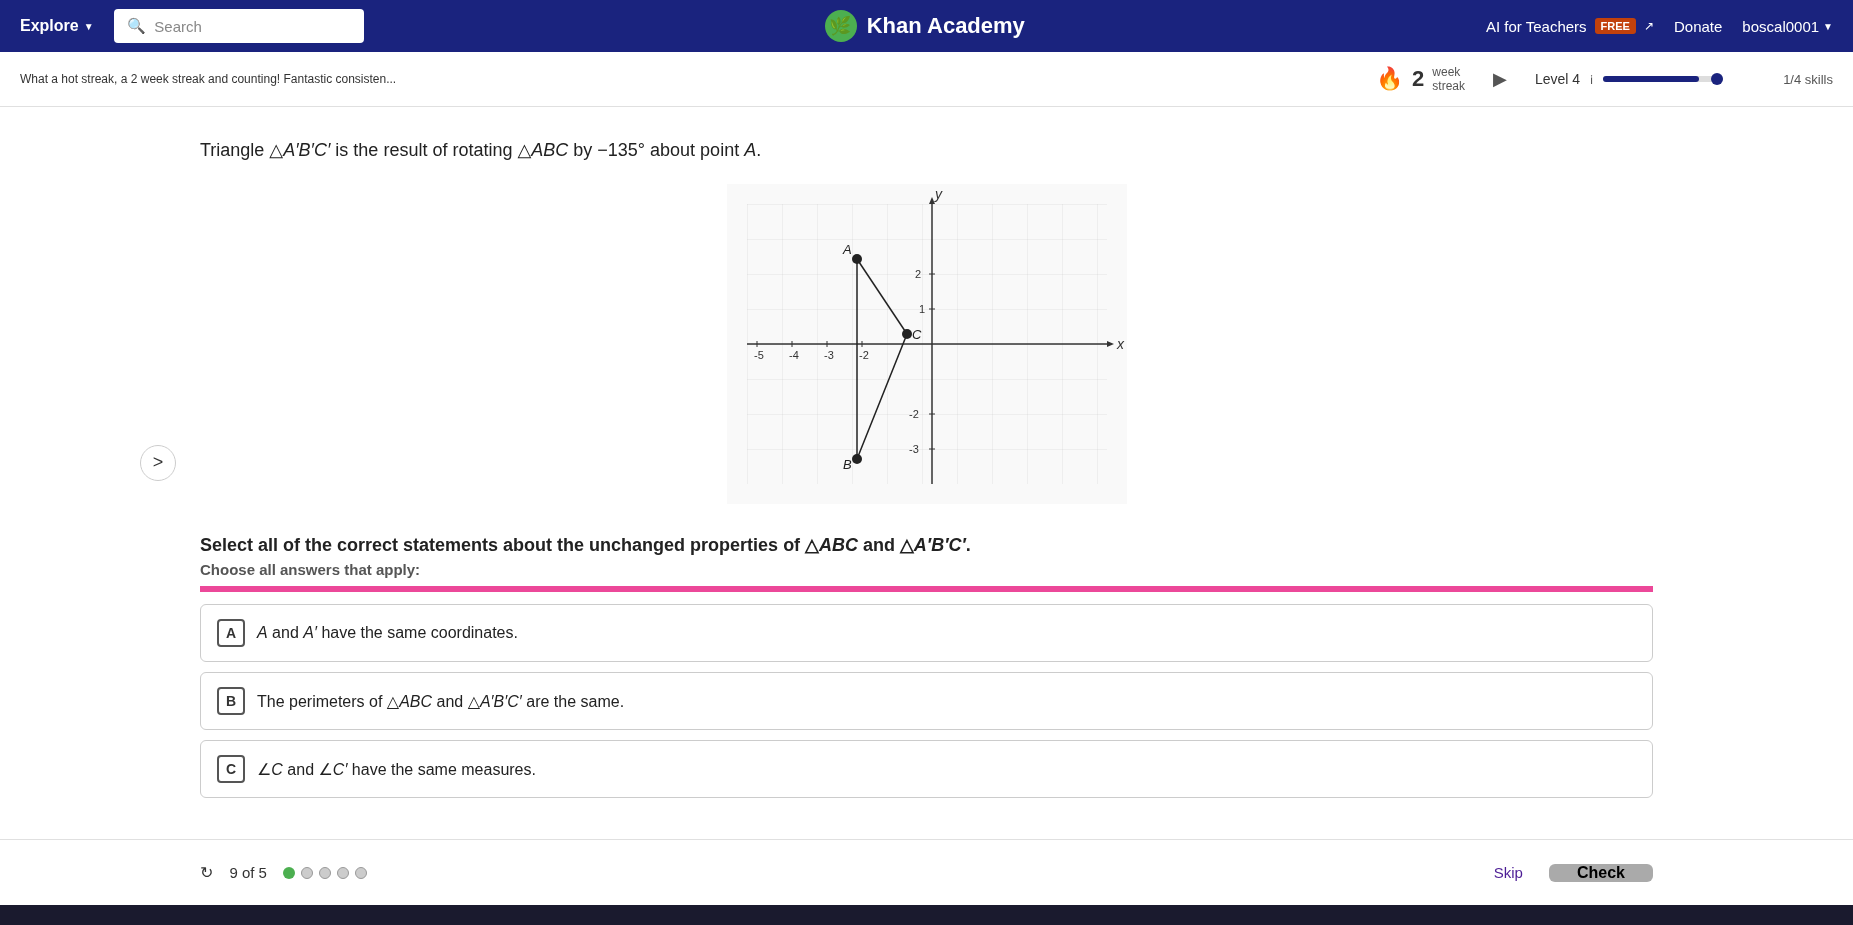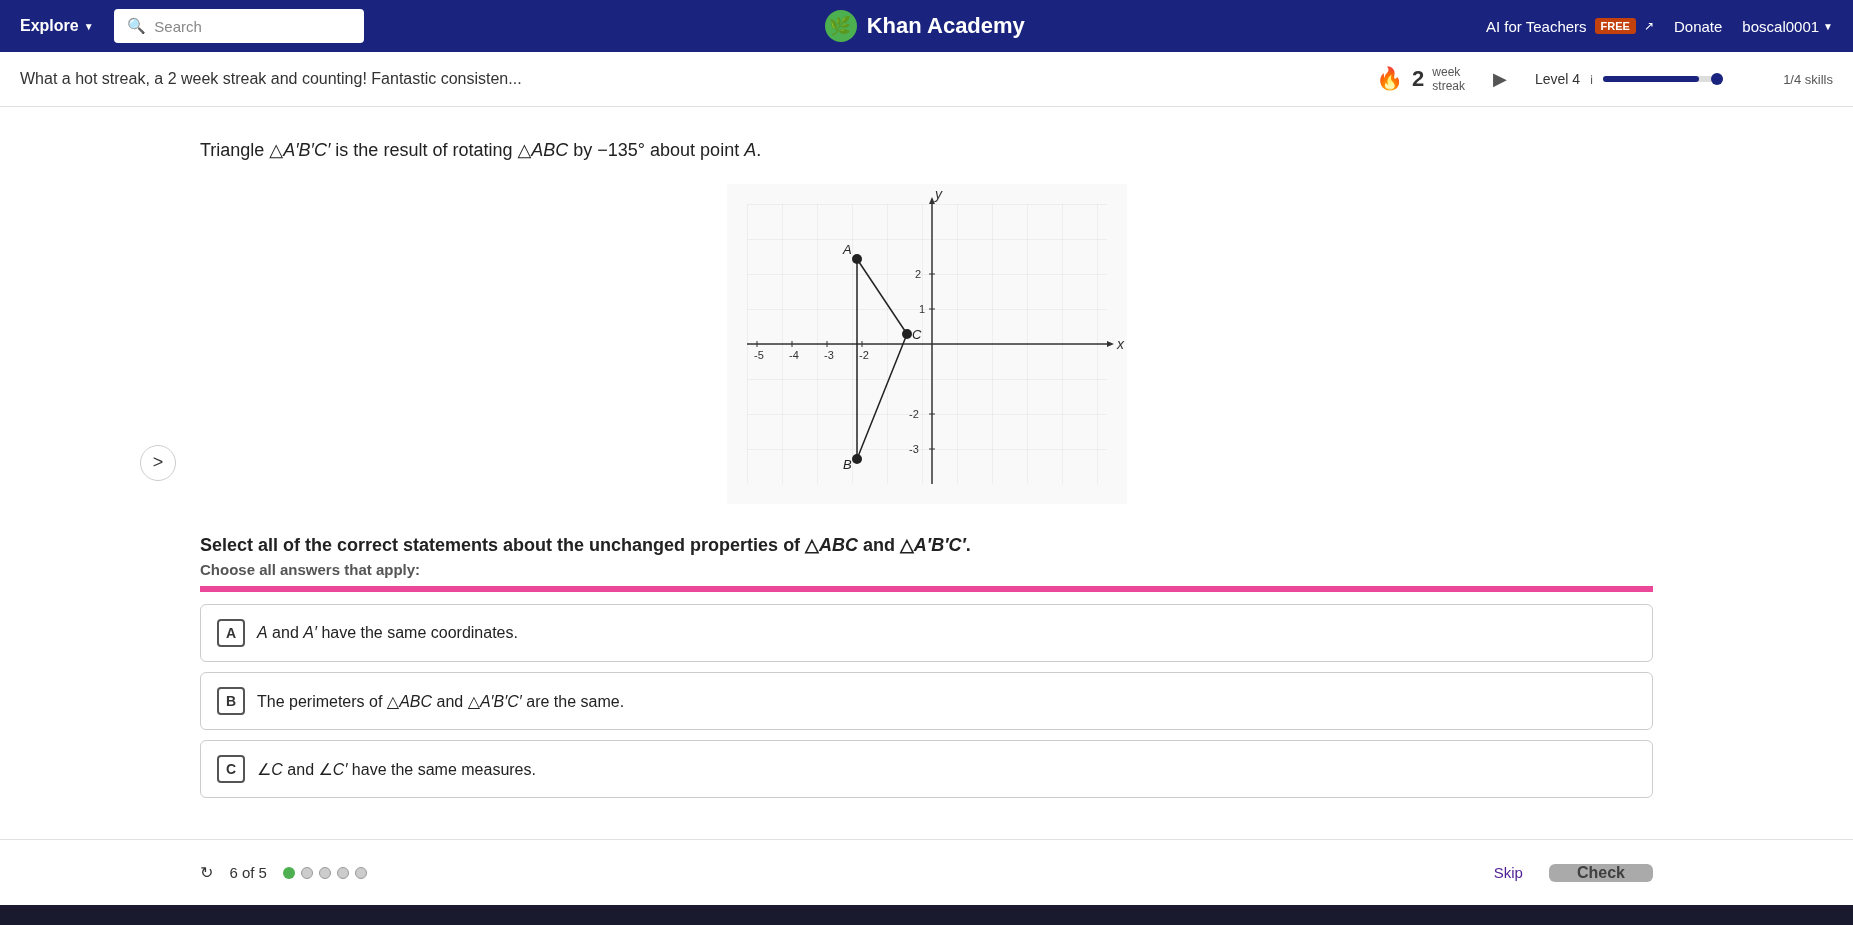--- a/index.html
+++ b/index.html
@@ -120,21 +120,21 @@
       padding: 12px 20px;
       display: flex;
       align-items: center;
       gap: 20px;
       border-bottom: 1px solid #e0e0e0;
       font-size: 15px;
       color: #333;
     }
     .streak-text {
       flex: 1;
-      font-size: 16px;
+      font-size: 12px;
       color: #333;
     }
     .streak-count {
       display: flex;
       align-items: center;
       gap: 8px;
     }
     .fire-icon {
       font-size: 22px;
     }
@@ -292,21 +292,21 @@
     .skip-btn {
       background: none;
       border: none;
       font-size: 15px;
       color: #4c1d95;
       cursor: pointer;
       padding: 10px 16px;
     }
     .check-btn {
       background: #aaa;
-      color: #404040;
+      color: #000000;
       border: none;
       border-radius: 6px;
       padding: 0 28px;
       font-size: 16px;
       cursor: pointer;
       font-weight: bold;
     }
     .bottom-right-buttons {
       display: flex;
       align-items: center;
@@ -474,21 +474,21 @@
       <div class="answer-choice">
         <div class="choice-letter">C</div>
         <span>∠<em>C</em> and ∠<em>C′</em> have the same measures.</span>
       </div>
     </div>
   </div>
 
   <div class="bottom-bar">
     <div class="progress-info">
       <span style="font-size:16px;">↻</span>
-      <span>6 of 5</span>
+      <span>9 of 5</span>
       <div class="progress-dots">
         <div class="dot dot-check"></div>
         <div class="dot dot-empty"></div>
         <div class="dot dot-empty"></div>
         <div class="dot dot-empty"></div>
         <div class="dot dot-empty"></div>
       </div>
     </div>
     <div class="bottom-right-buttons">
       <button class="skip-btn">Skip</button>

